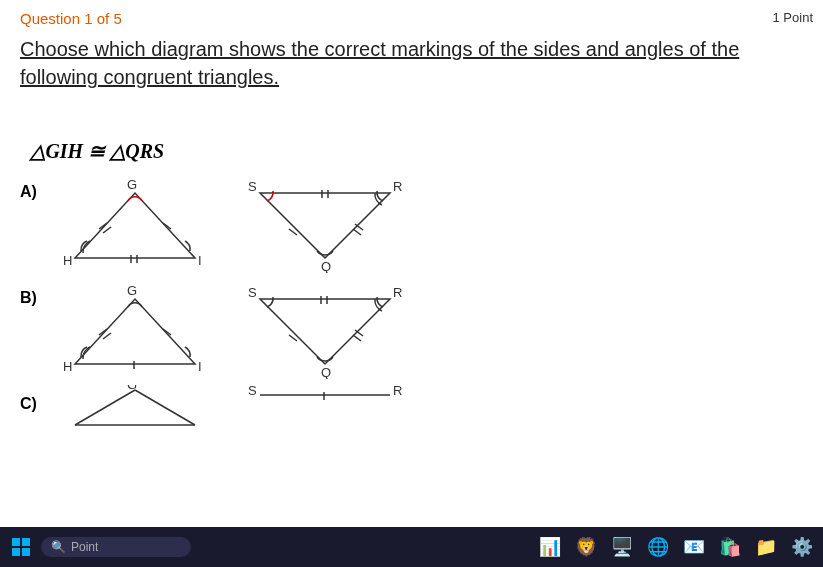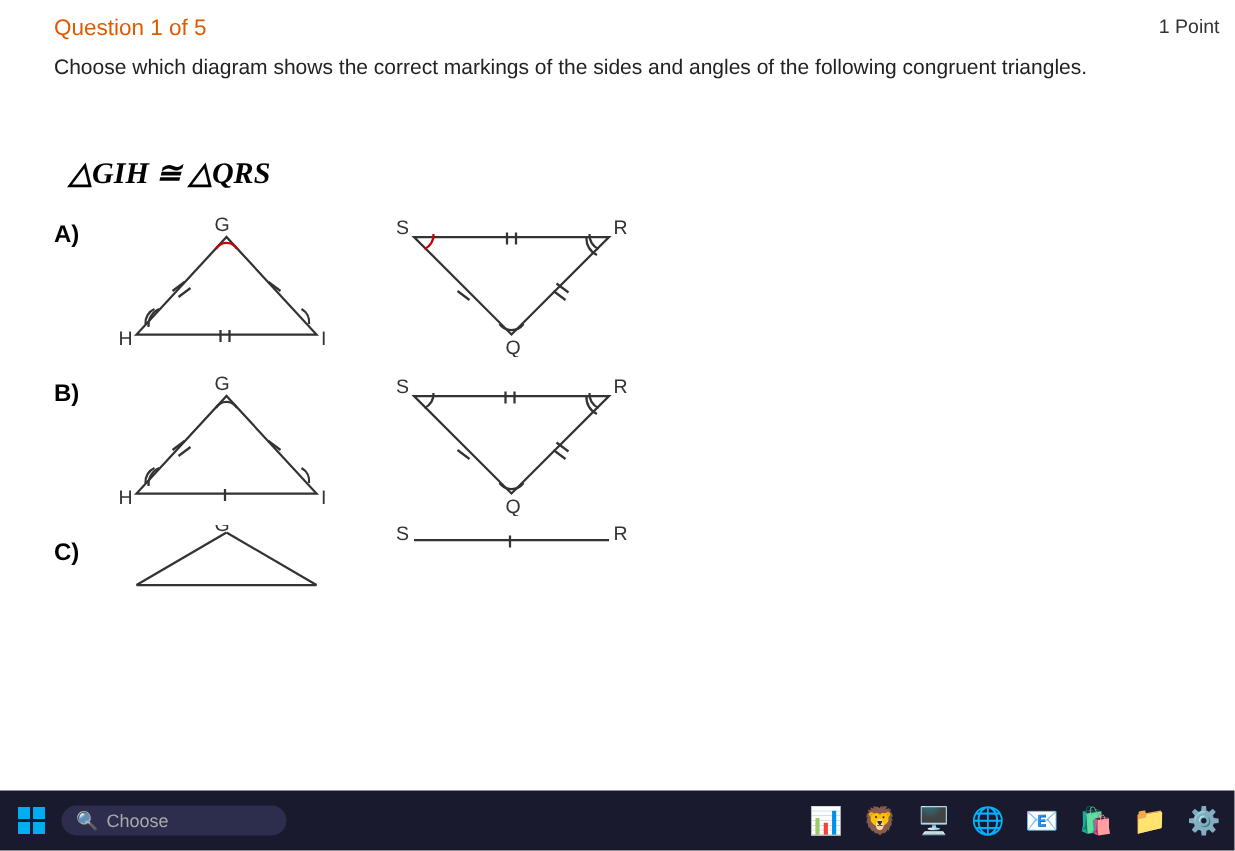--- a/index.html
+++ b/index.html
@@ -6,35 +6,36 @@
     body {
       width: 823px;
       height: 567px;
       background: #fff;
       font-family: Arial, sans-serif;
       overflow: hidden;
       position: relative;
     }
 
     .main-content {
-      padding: 10px 36px;
+      padding: 10px 20px;
       position: relative;
     }
 
     .question-header {
       color: #e05a00;
       font-size: 15px;
       margin-bottom: 8px;
     }
 
     .question-text {
-      font-size: 14px;
+      font-size: 20px;
       color: #222;
       margin-bottom: 6px;
       line-height: 1.4;
+      text-decoration: underline;
     }
 
     .congruence-statement {
       font-size: 20px;
       font-weight: bold;
       font-style: italic;
       margin-bottom: 10px;
       margin-left: 10px;
       font-family: 'Times New Roman', serif;
       margin-top: 48px;
@@ -278,21 +279,21 @@
     <svg viewBox="0 0 20 20" fill="none">
       <rect x="1" y="1" width="8" height="8" fill="#00adef"></rect>
       <rect x="11" y="1" width="8" height="8" fill="#00adef"></rect>
       <rect x="1" y="11" width="8" height="8" fill="#00adef"></rect>
       <rect x="11" y="11" width="8" height="8" fill="#00adef"></rect>
     </svg>
   </div>
 
   <div class="taskbar-search">
     <span>🔍</span>
-    <span>Choose</span>
+    <span>Point</span>
   </div>
 
   <div class="taskbar-icons">
     <div class="taskbar-icon" style="color:#4af;">📊</div>
     <div class="taskbar-icon" style="color:#fa4;">🦁</div>
     <div class="taskbar-icon" style="color:#fff;">🖥️</div>
     <div class="taskbar-icon" style="color:#0af;">🌐</div>
     <div class="taskbar-icon" style="color:#adf;">📧</div>
     <div class="taskbar-icon" style="color:#fc0;">🛍️</div>
     <div class="taskbar-icon" style="color:#fc0;">📁</div>

